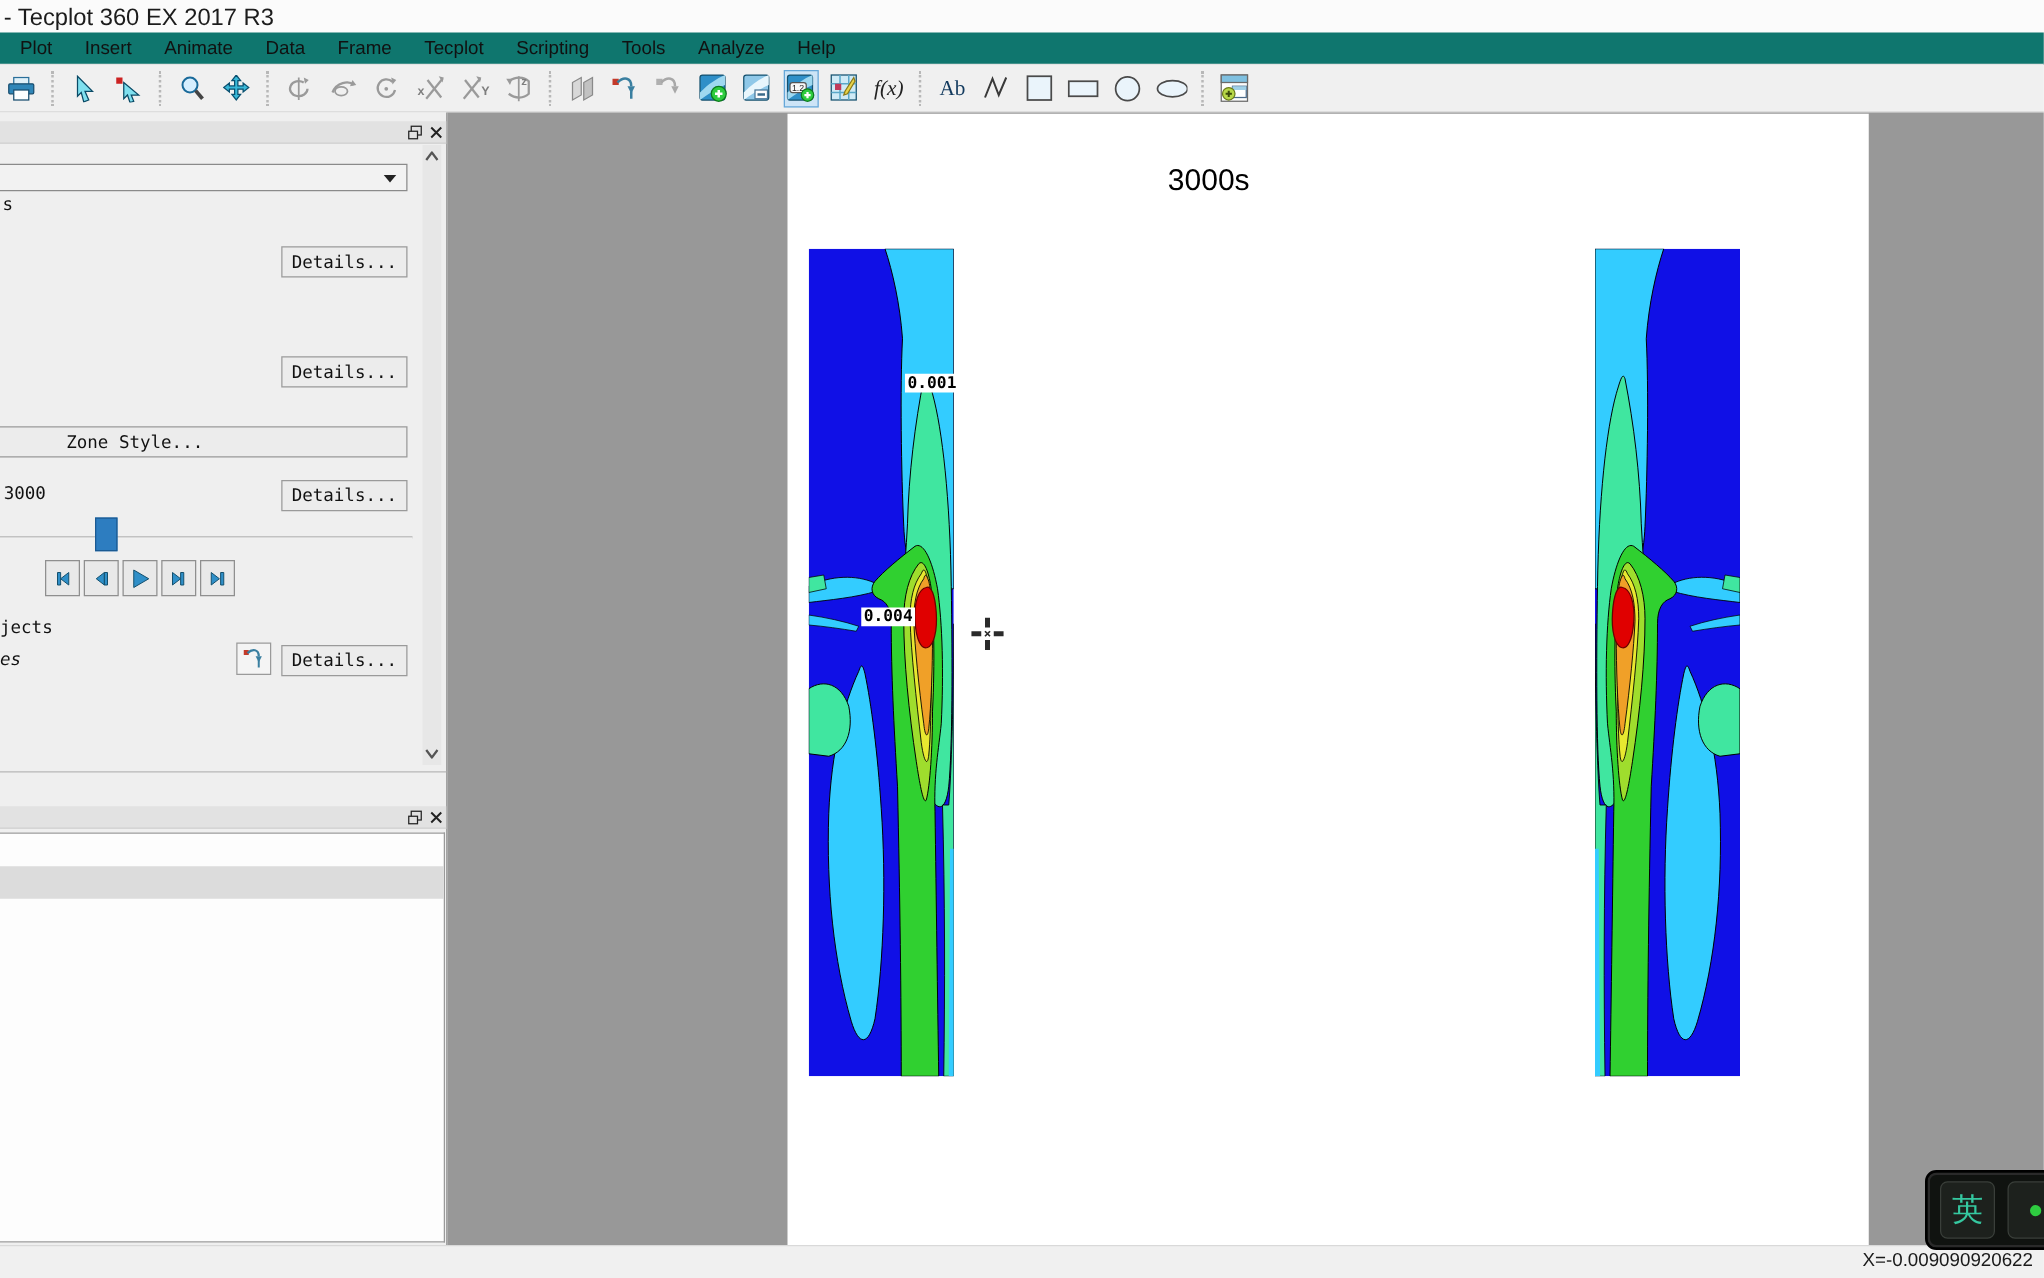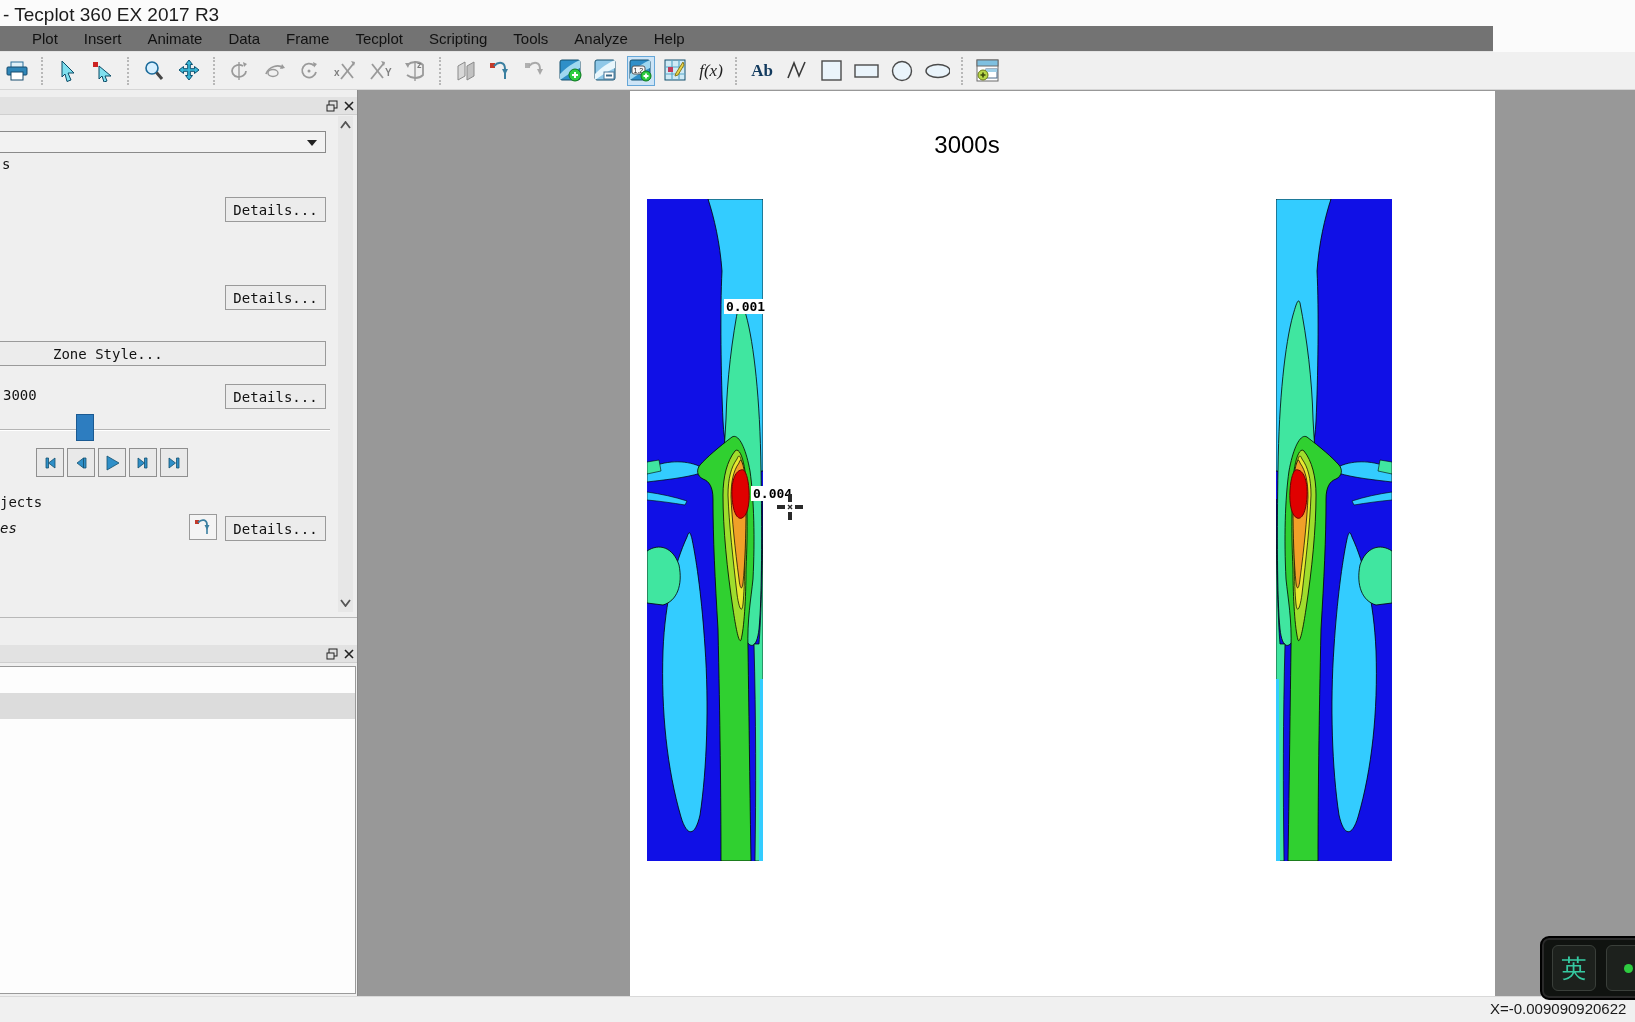--- a/index.html
+++ b/index.html
@@ -5,33 +5,33 @@
   * { margin:0; padding:0; box-sizing:border-box; }
   html,body { width:1635px; height:1022px; overflow:hidden; background:#fbfbfb;
               font-family:"Liberation Sans", sans-serif; }
   .abs { position:absolute; }
 
   
   #titlebar { position:absolute; left:0; top:0; width:1635px; height:26px; background:#fbfbfb; }
   #titlebar .t { position:absolute; left:3px; top:4px; font-size:19px; color:#1c1c1c; }
 
   
-  #menubar { position:absolute; left:0; top:26px; width:1493px; height:26px; background:#737373;
-             display:flex; align-items:center; padding-left:32px; border-bottom:1px solid #e4e4e4; }
+  #menubar { position:absolute; left:0; top:26px; width:1635px; height:26px; background:#0f766e;
+             display:flex; align-items:center; padding-left:16px; border-bottom:1px solid #e4e4e4; }
   #menubar .mi { font-size:15px; color:#111; margin-right:26px; cursor:default; }
 
   
   #toolbar { position:absolute; left:0; top:52px; width:1635px; height:38px; background:#f0f0f0;
              display:flex; align-items:center; padding-left:3px; border-bottom:1px solid #d6d6d6; }
   .tb { width:28px; height:30px; display:flex; align-items:center; justify-content:center;
         margin-right:7px; border:1px solid transparent; }
   .tb.sel { background:#cde4f6; border:1px solid #66a7d8; }
   .tsep { width:5px; height:28px; border-left:2px dotted #b8b8b8; margin:0 8px 0 3px; }
   .fxlbl { font-family:"Liberation Serif", serif; font-style:italic; font-size:17px; color:#222; }
-  .ablbl { font-family:"Liberation Serif", serif; font-weight:bold; font-size:17px; color:#123a5e; }
+  .ablbl { font-family:"Liberation Serif", serif; font-weight:normal; font-size:17px; color:#123a5e; }
 
   
   #leftcol { position:absolute; left:0; top:90px; width:358px; height:906px; background:#efefef;
              border-right:1px solid #8a8a8a; }
   .dockhdr { position:absolute; left:0; width:357px; height:18px; background:#e2e2e2;
              border-bottom:1px solid #cfcfcf; }
   .dockbtn { position:absolute; top:3px; width:12px; height:12px; }
   .panelbtn { position:absolute; background:#ececec; border:1px solid #9a9a9a;
               font-family:"DejaVu Sans Mono", monospace; font-size:14px; color:#111;
               display:flex; align-items:center; justify-content:center; }
@@ -63,21 +63,21 @@
   #workspace { position:absolute; left:358px; top:90px; width:1277px; height:906px; background:#989898; }
   #frame { position:absolute; left:630px; top:91px; width:865px; height:905px; background:#ffffff; }
   #plot-title { position:absolute; left:897px; top:131px; width:140px; text-align:center;
                 font-size:24px; color:#000; }
   .strip { position:absolute; top:199px; width:116px; height:662px; }
   #strip-left  { left:647px; }
   #strip-right { left:1276px; transform:scaleX(-1); }
   .clabel { position:absolute; background:#ffffff; color:#000; font-family:"DejaVu Sans Mono", monospace;
             font-size:13px; font-weight:bold; line-height:15px; padding:0 2px; }
   #clabel1 { left:724px; top:299px; }
-  #clabel2 { left:751px; top:486px; }
+  #clabel2 { left:689px; top:486px; }
   #cursor { position:absolute; left:777px; top:494px; }
 
   
   #statusbar { position:absolute; left:0; top:996px; width:1635px; height:42px; background:#f0f0f0;
                border-top:1px solid #d9d9d9; }
   #statusbar .coord { position:absolute; left:1490px; top:3px; font-size:15px; color:#1a1a1a;
                       white-space:nowrap; }
 
   
   #ime { position:absolute; left:1540px; top:936px; width:120px; height:64px; background:#101310;

